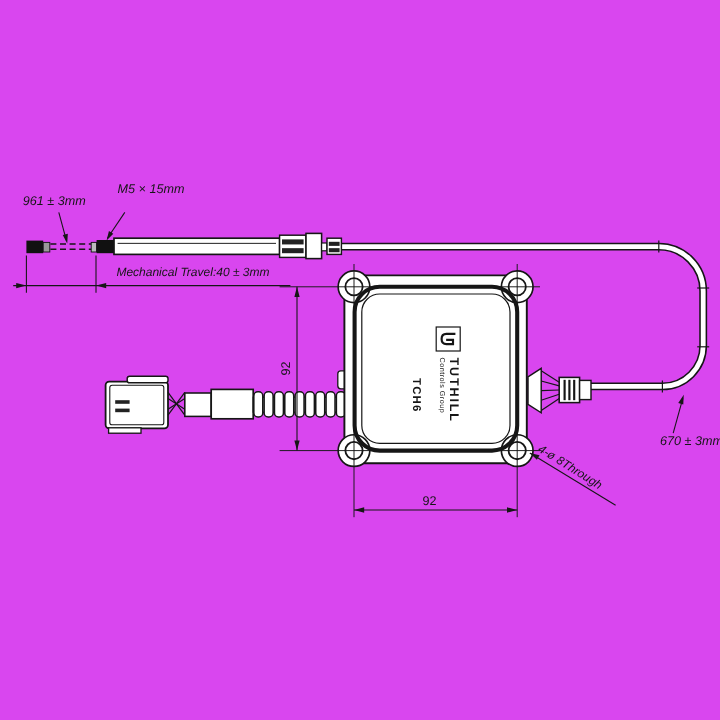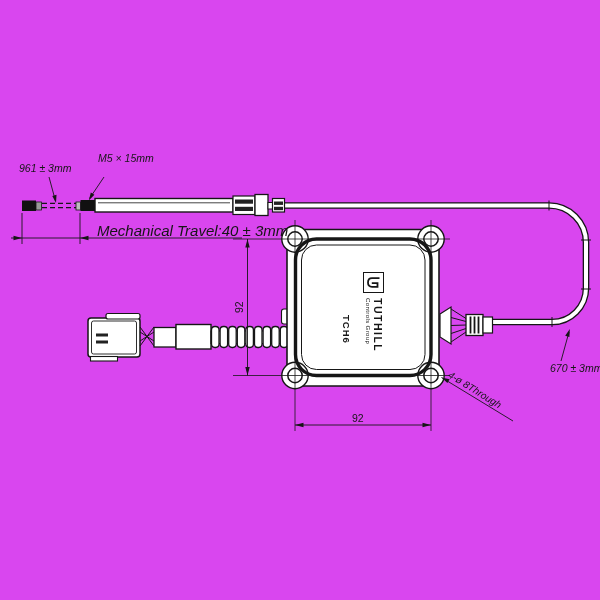--- a/index.html
+++ b/index.html
@@ -5,21 +5,21 @@
   html,body{margin:0;padding:0;background:#fff;}
   #canvas{
     position:relative;width:600px;height:600px;background:#d946ef;
     font-family:Liberation Sans, sans-serif;color:#161616;overflow:hidden;
   }
   #lineart{position:absolute;left:0;top:0;}
   .lbl{position:absolute;white-space:nowrap;color:#161616;}
   .it{font-style:italic;}
   .lbl-961{left:19px;top:162px;font-size:10.5px;}
   .lbl-m5{left:98px;top:152px;font-size:10.5px;}
-  .lbl-mech{left:97px;top:222px;font-size:15px;}
+  .lbl-mech{left:97px;top:222px;font-size:10px;}
   .lbl-670{left:538px;top:362px;font-size:10.5px;margin-left:12px;}
   .lbl-holes{left:452px;top:369px;font-size:10px;transform:rotate(32deg);transform-origin:0 0;}
   .lbl-92v{left:233px;top:313px;font-size:10.5px;transform:rotate(-90deg);transform-origin:0 0;}
   .lbl-92h{left:352px;top:412px;font-size:10.5px;}
   .logo-wrap{
     position:absolute;left:384px;top:272px;transform:rotate(90deg);transform-origin:0 0;
     display:flex;flex-direction:row;align-items:flex-start;gap:5px;
   }
   .logo-mark{width:21px;height:21px;border:1.4px solid #161616;box-sizing:border-box;
     display:flex;align-items:center;justify-content:center;}

